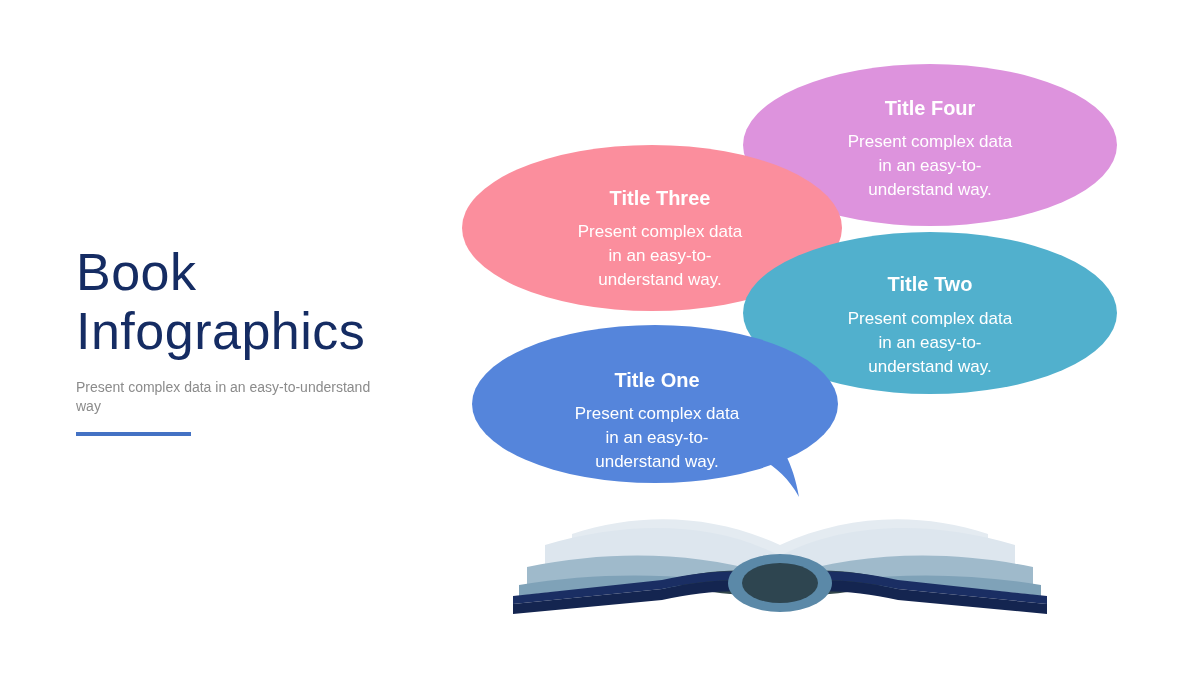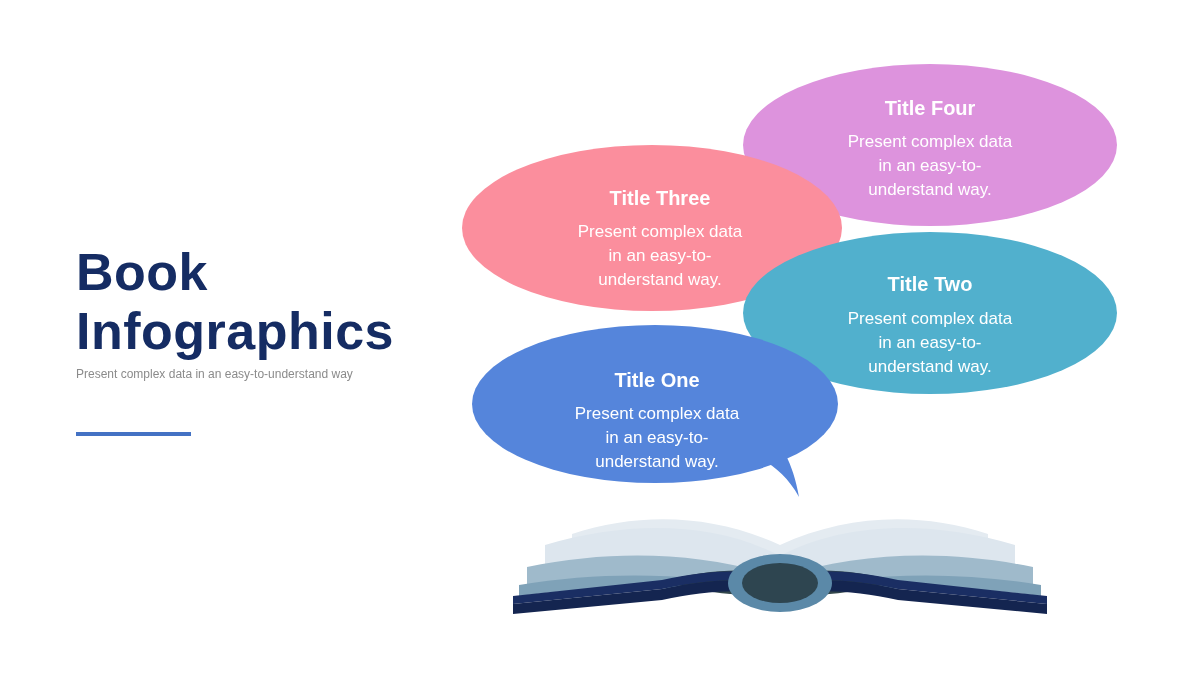--- a/index.html
+++ b/index.html
@@ -22,30 +22,30 @@
   
   #left-panel {
     position: absolute;
     left: 76px;
     top: 243px;
     width: 340px;
   }
 
   #page-title {
     font-size: 52px;
-    font-weight: bold;
+    font-weight: normal;
     line-height: 1.14;
     color: #152C63;
     letter-spacing: 0.5px;
     white-space: pre-line;
   }
 
   #page-subtitle {
-    margin-top: 4px;
-    font-size: 12px;
+    margin-top: 16px;
+    font-size: 14px;
     line-height: 1.42;
     color: #8b8b8b;
     width: 320px;
   }
 
   #accent-rule {
     position: absolute;
     left: 0px;
     top: 189px;
     width: 115px;

